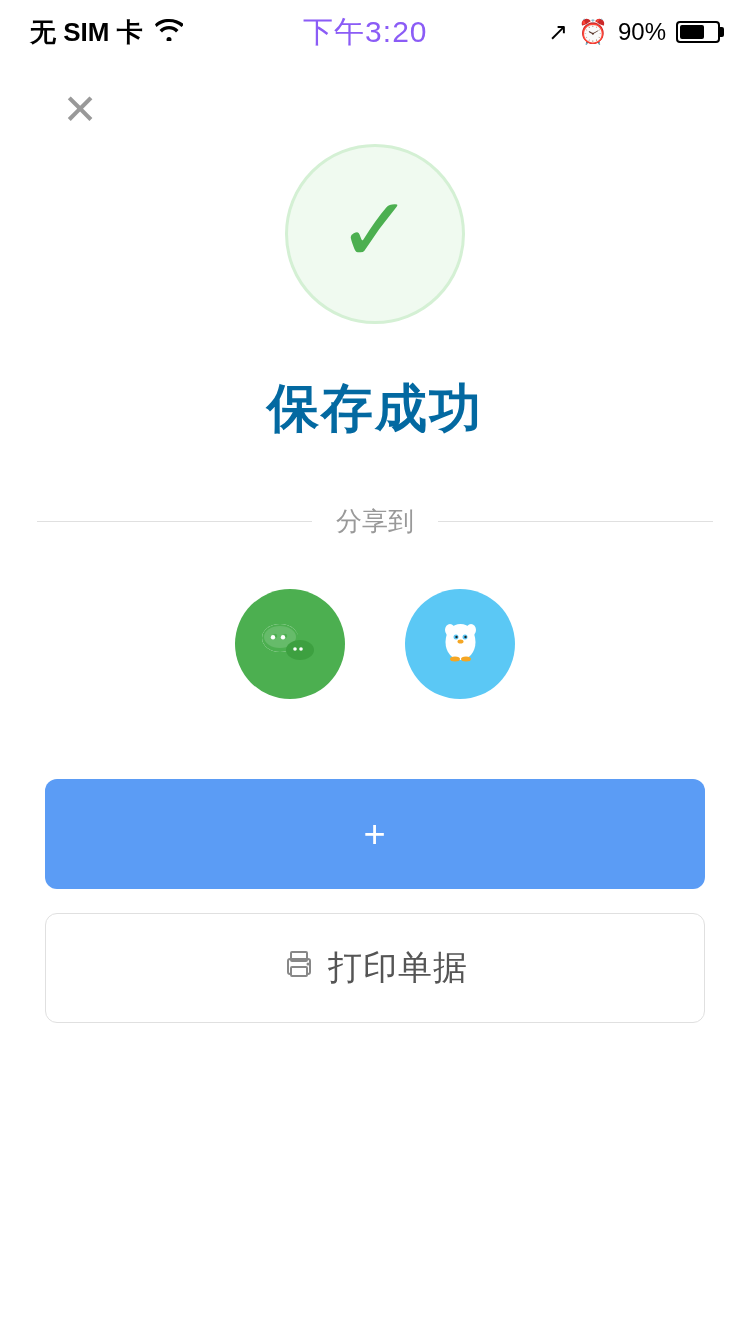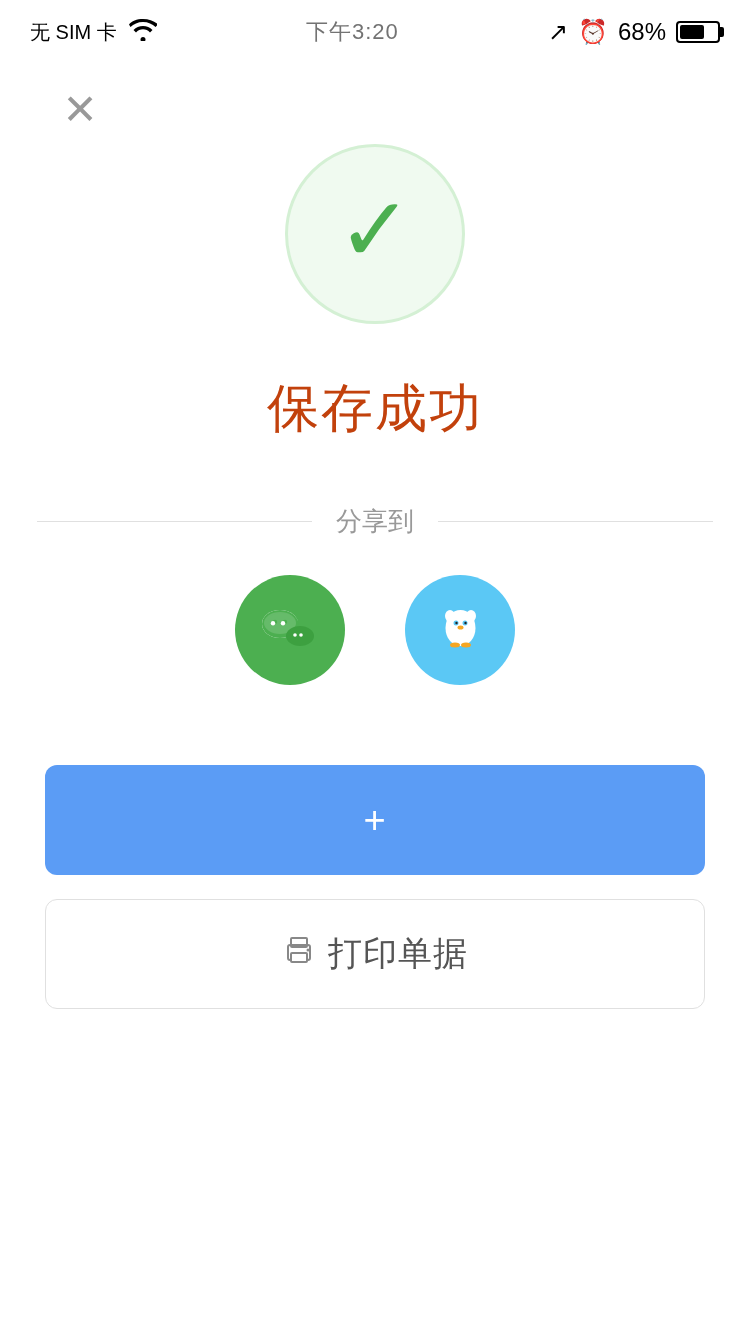--- a/index.html
+++ b/index.html
@@ -26,29 +26,29 @@
       align-items: center;
       justify-content: space-between;
       padding: 0 30px;
       background: #fff;
     }
 
     .status-left {
       display: flex;
       align-items: center;
       gap: 12px;
-      font-size: 20px;
+      font-size: 26px;
       color: #000;
-      font-weight: 400;
+      font-weight: 700;
     }
 
     .status-center {
-      font-size: 22px;
+      font-size: 30px;
       font-weight: 500;
-      color: #737373;
+      color: #8b5cf6;
       letter-spacing: 1px;
     }
 
     .status-right {
       display: flex;
       align-items: center;
       gap: 10px;
       font-size: 24px;
       color: #000;
     }
@@ -127,33 +127,33 @@
     .checkmark {
       font-size: 90px;
       color: #4caf50;
       line-height: 1;
       margin-top: -8px;
     }
 
     
     .success-title {
       font-size: 52px;
-      color: #c2410c;
-      font-weight: 400;
+      color: #0369a1;
+      font-weight: 700;
       margin-bottom: 60px;
       letter-spacing: 2px;
     }
 
     
     .share-divider {
       width: 100%;
       display: flex;
       align-items: center;
       padding: 0 37px;
-      margin-bottom: 36px;
+      margin-bottom: 50px;
     }
 
     .divider-line {
       flex: 1;
       height: 1px;
       background: #e0e0e0;
     }
 
     .divider-text {
       font-size: 26px;
@@ -255,21 +255,21 @@
         <path d="M14 18a2.5 2.5 0 110 5 2.5 2.5 0 010-5z" fill="#000"></path>
         <path d="M7 13.5C8.9 11.5 11.3 10.3 14 10.3s5.1 1.2 7 3.2l2.5-2.5C21 8.5 17.7 7 14 7s-7 1.5-9.5 4l2.5 2.5z" fill="#000"></path>
         <path d="M1.5 8C4.5 5 9 3 14 3s9.5 2 12.5 5l2.5-2.5C25.5 2 20.1 0 14 0S2.5 2 0 5.5L1.5 8z" fill="#000"></path>
       </svg>
     </span>
   </div>
   <div class="status-center">下午3:20</div>
   <div class="status-right">
     <span>↗</span>
     <span>⏰</span>
-    <span>68%</span>
+    <span>90%</span>
     <div class="battery-bar">
       <div class="battery-fill"></div>
     </div>
   </div>
 </div>
 
 <div class="close-button">
   <span class="close-x">✕</span>
 </div>
 

